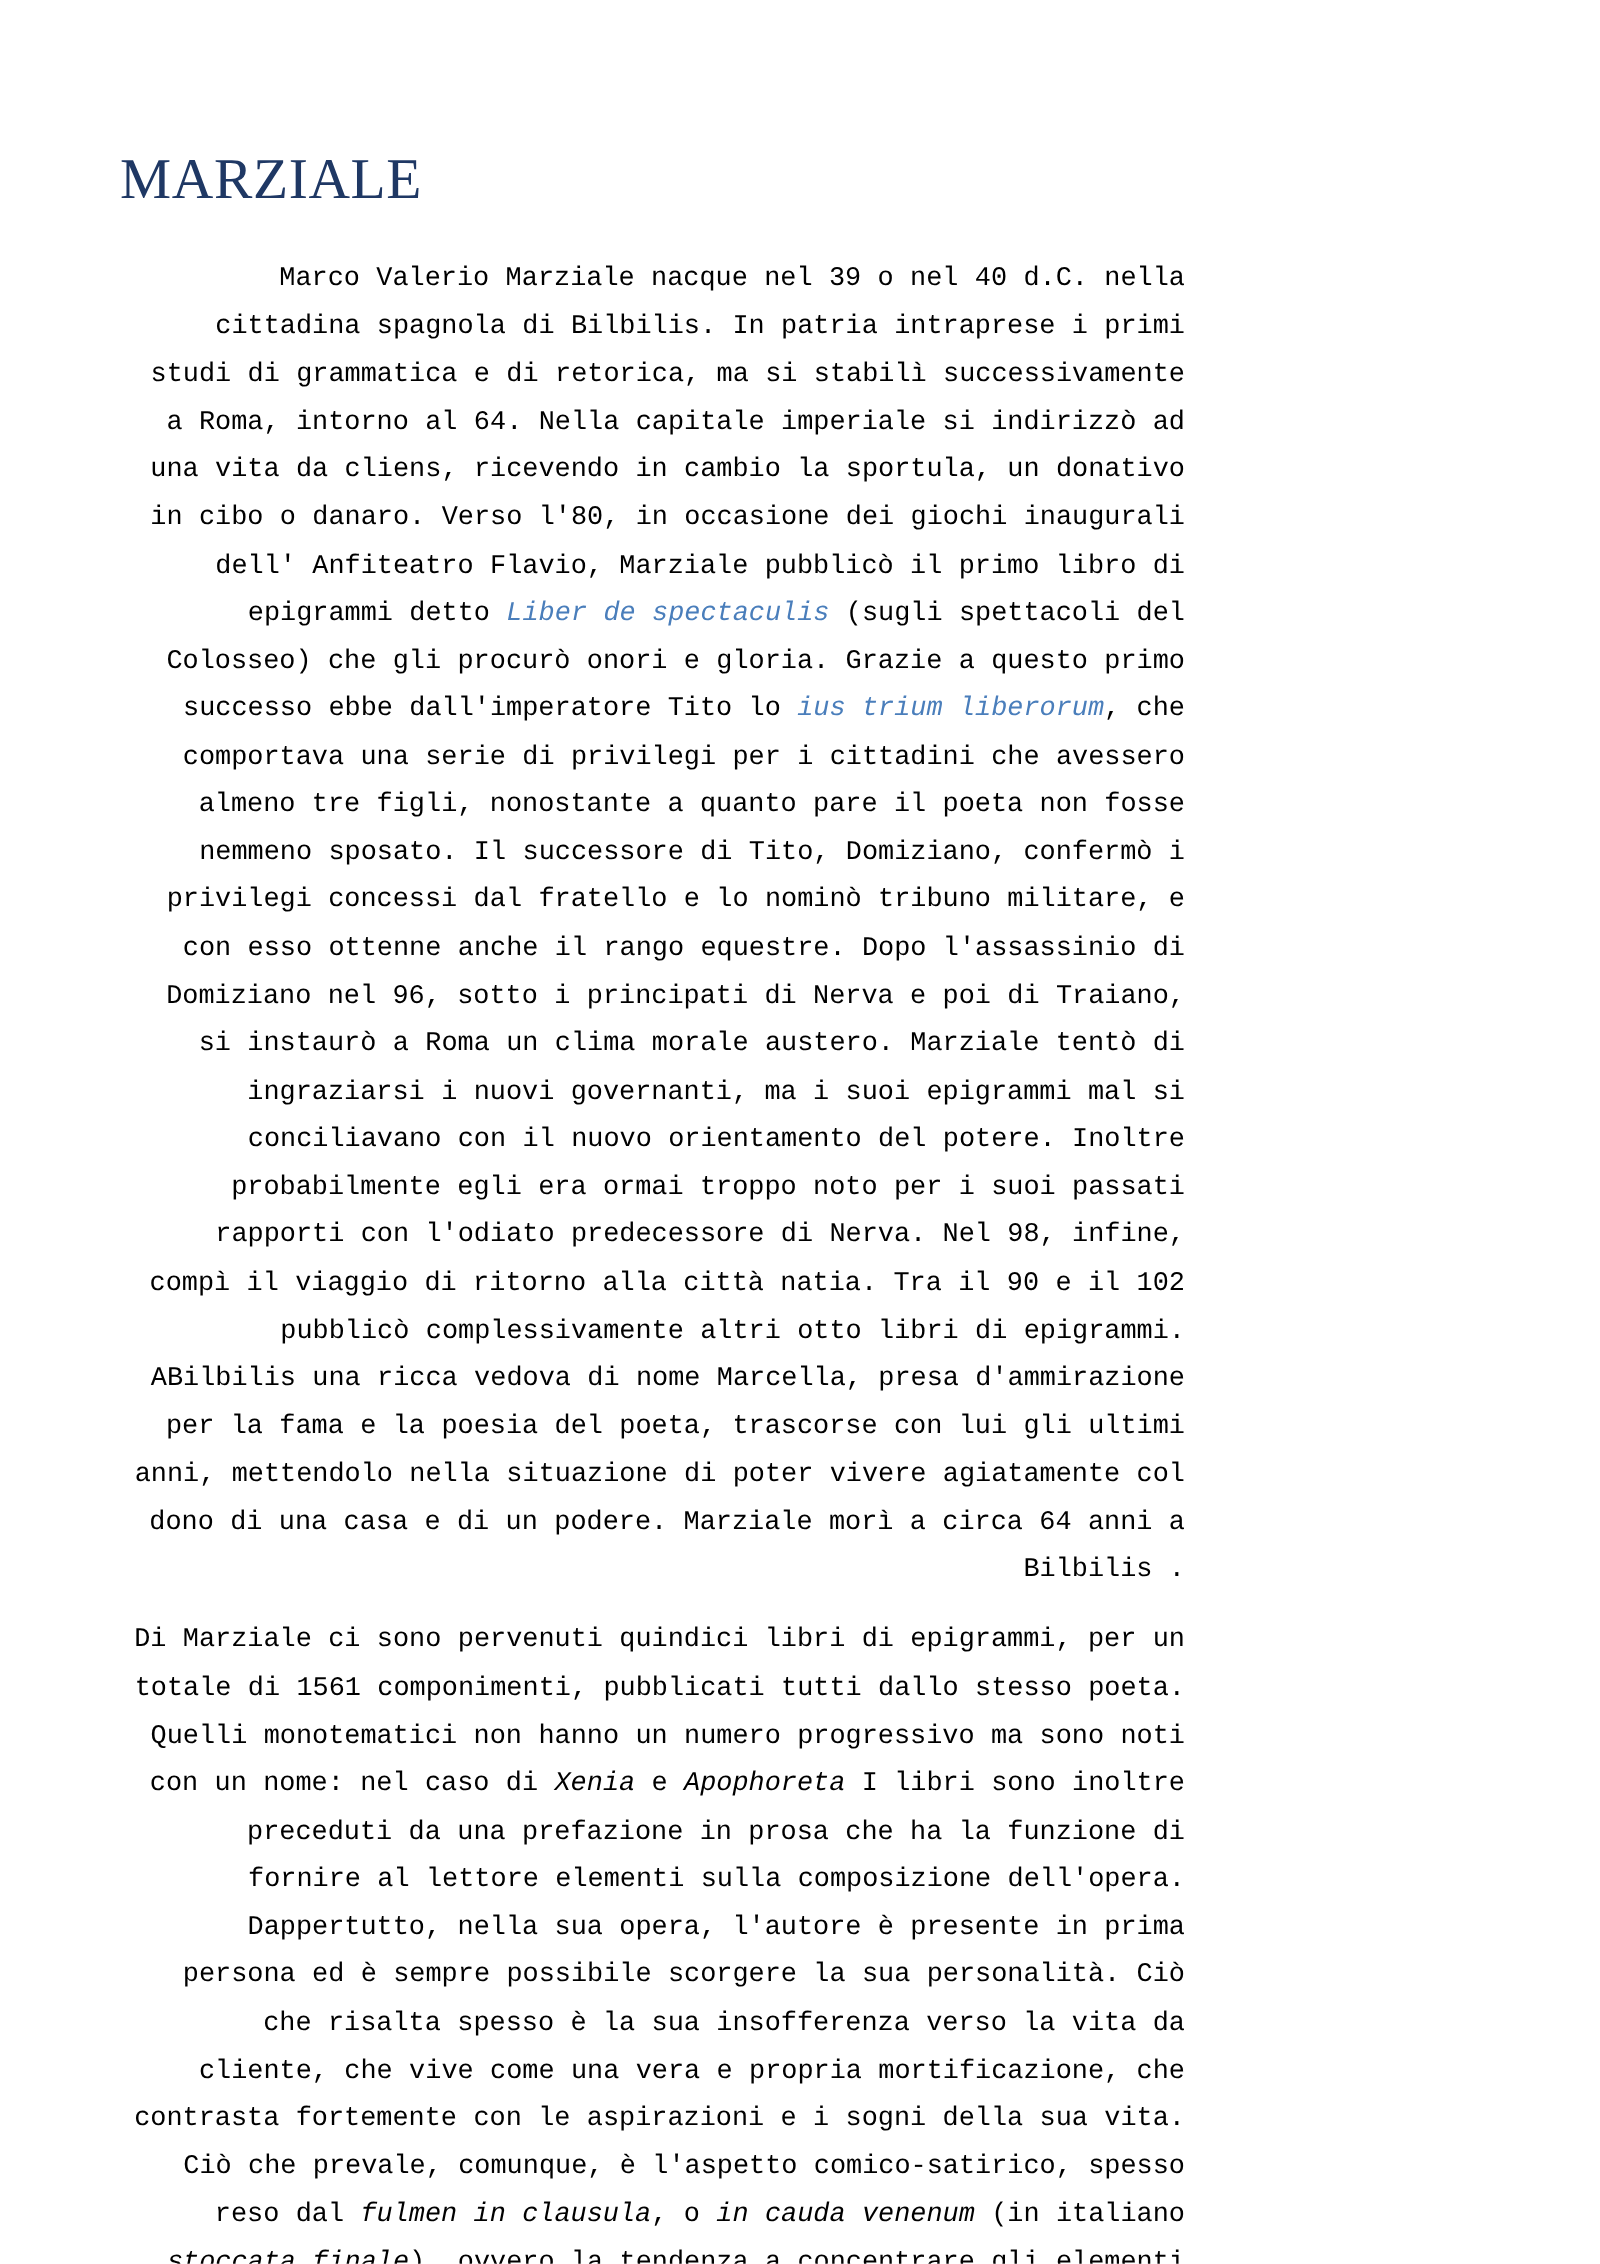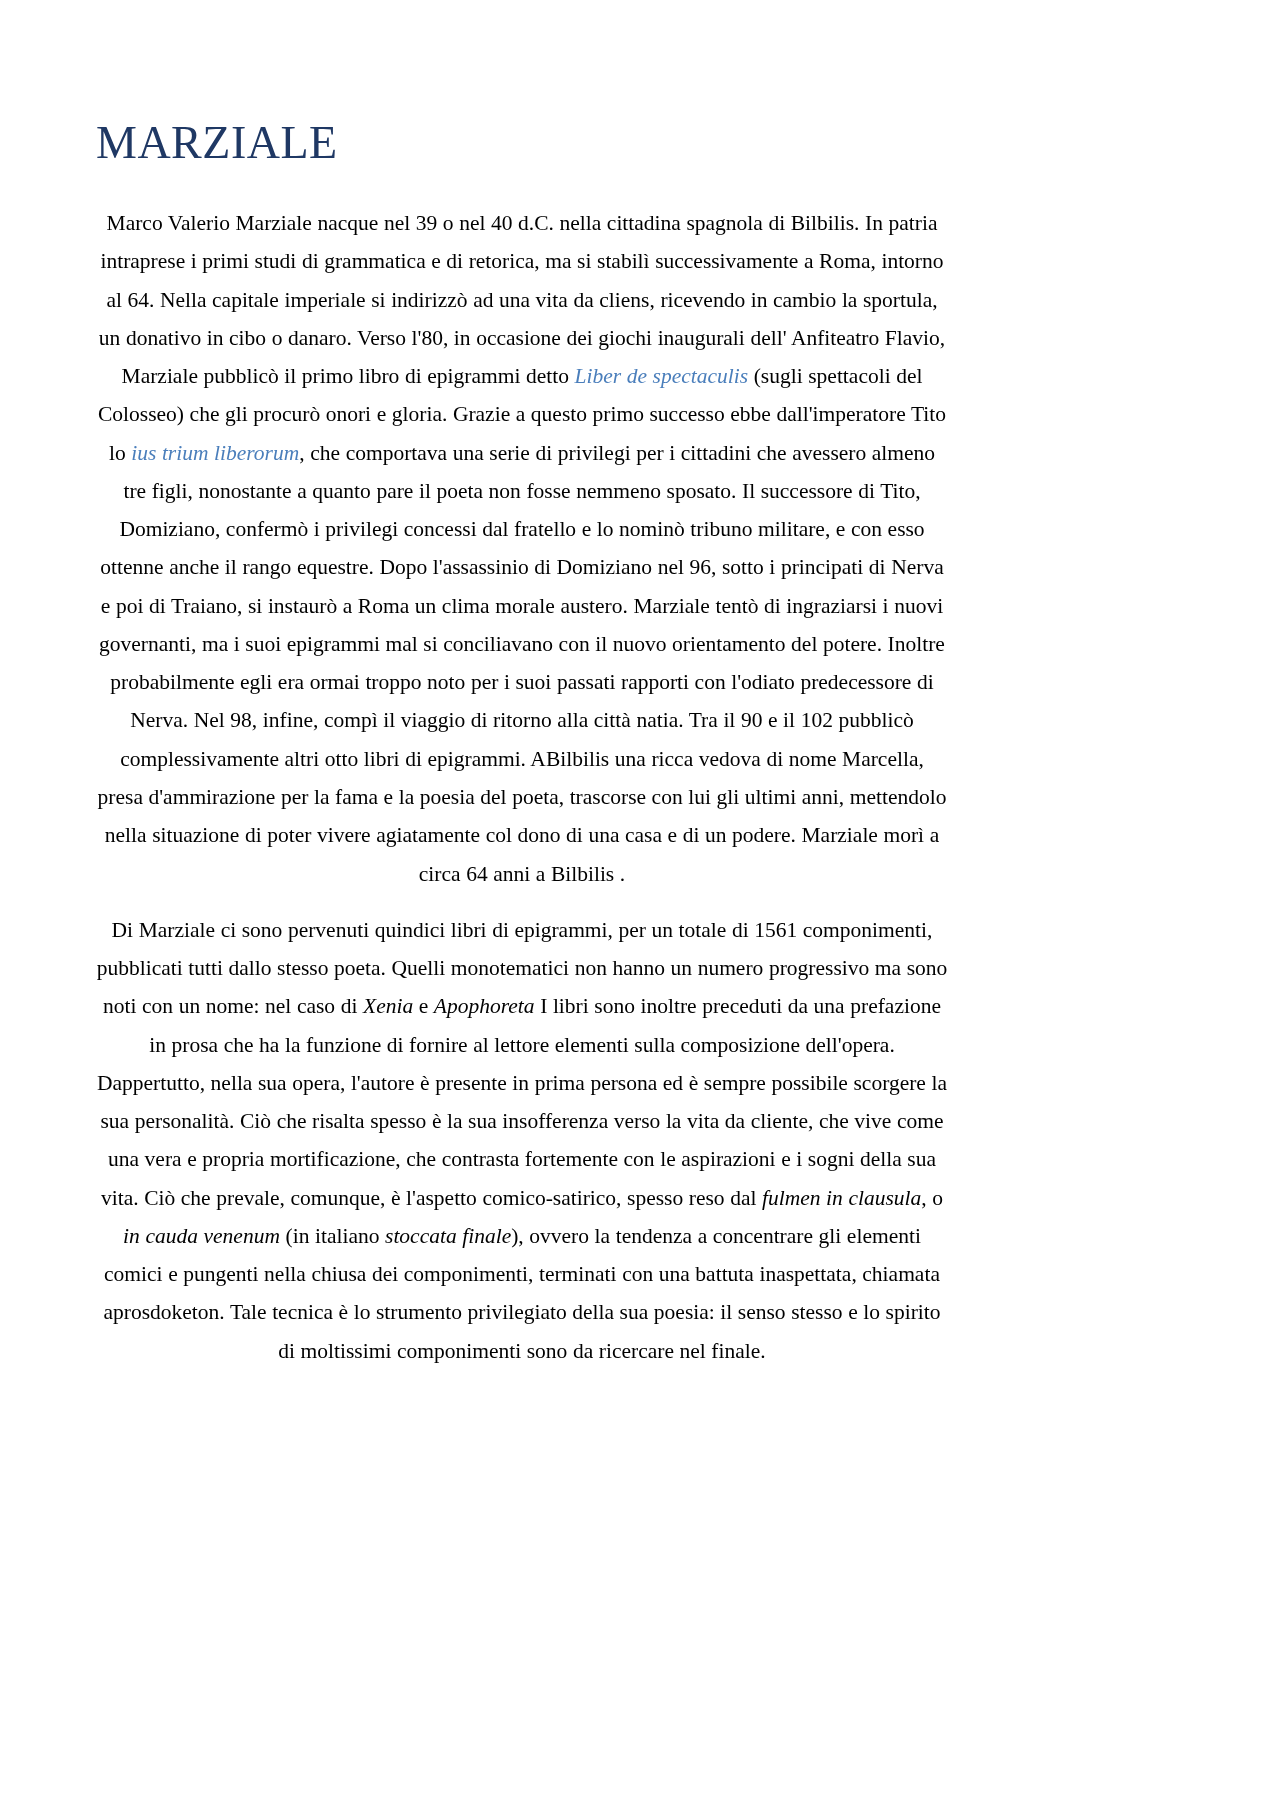--- a/index.html
+++ b/index.html
@@ -33,25 +33,25 @@
     font-family: "Liberation Serif", "DejaVu Serif", serif;
     font-size: 46px;
     line-height: 1.0;
     color: #1f3864;
     font-weight: 400;
     letter-spacing: 0.5px;
     margin: 0 0 38px 0;
     padding: 0;
   }
   .para {
-    font-family: Liberation Serif, serif;
+    font-family: Liberation Mono, monospace;
     font-size: 21.5px;
     line-height: 1.78;
     color: #000000;
-    text-align: center;
+    text-align: right;
     margin: 0;
     padding: 0;
     word-spacing: 0.2px;
   }
   .para + .para {
     margin-top: 18px;
   }
   .it {
     font-style: italic;
   }

